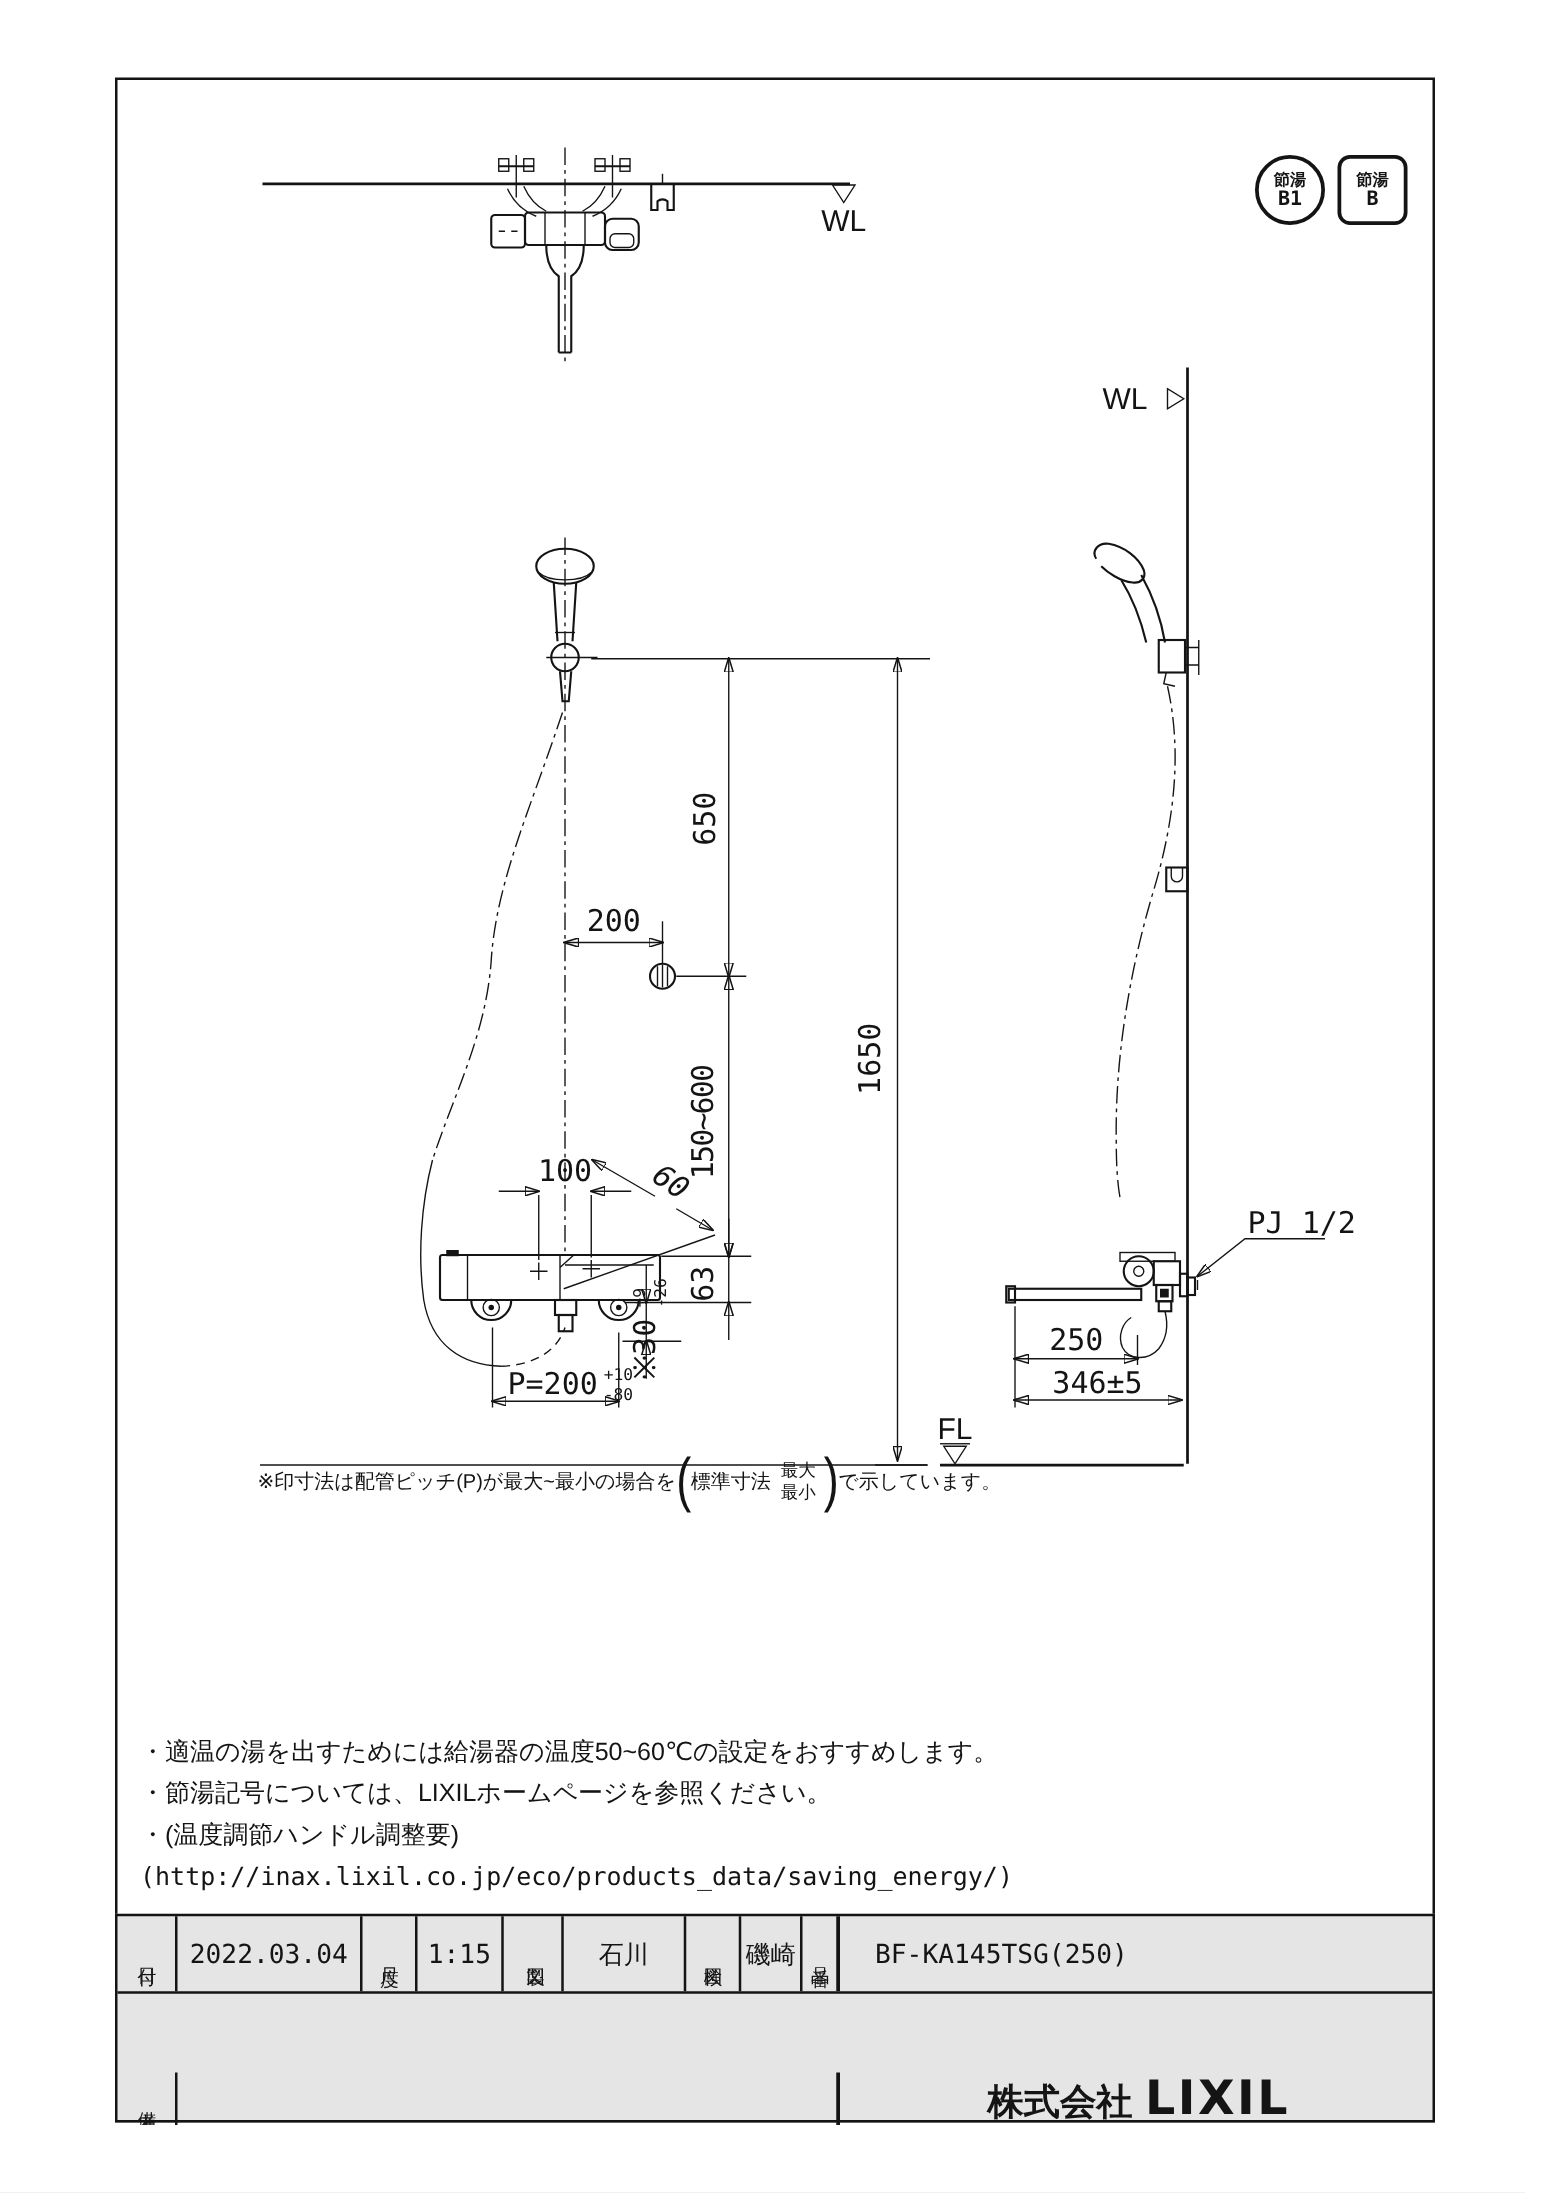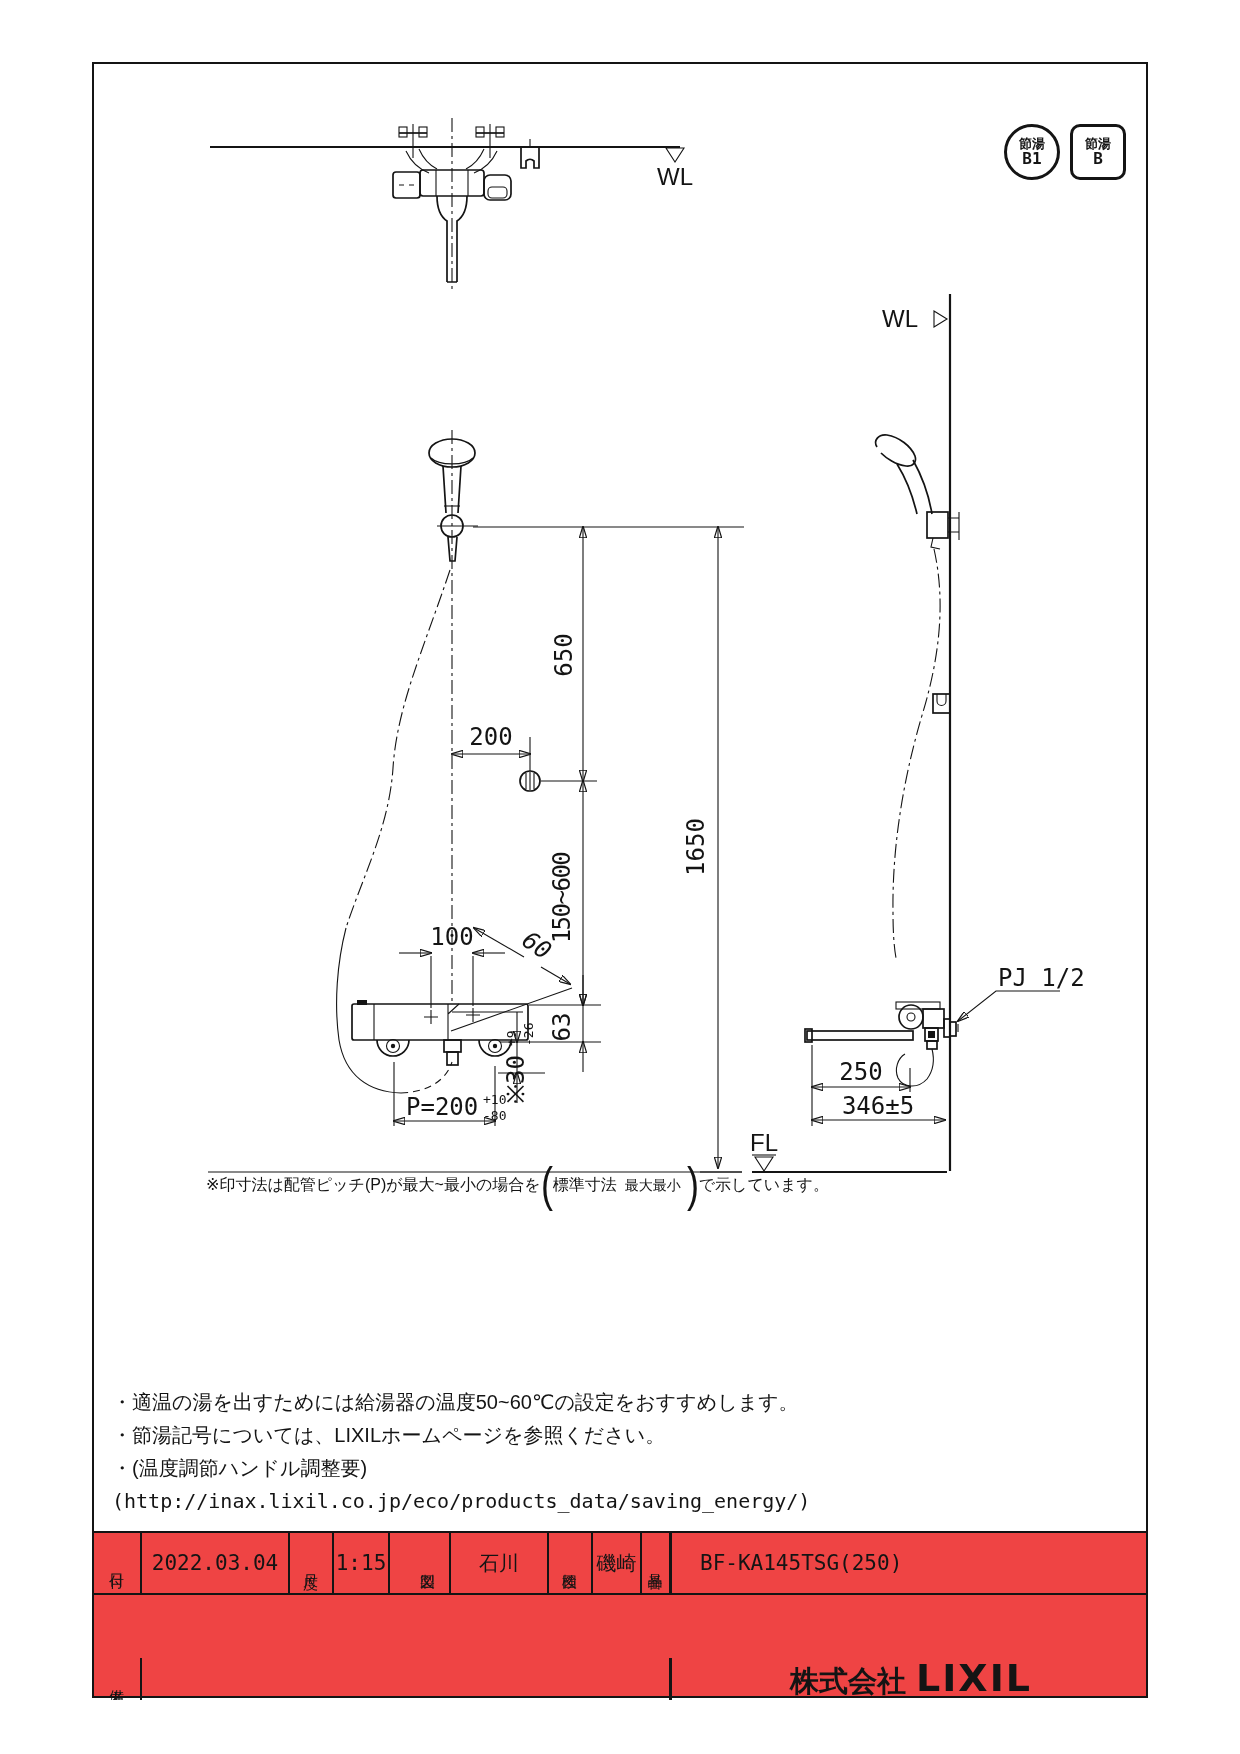--- a/index.html
+++ b/index.html
@@ -27,28 +27,28 @@
          justify-content:center;background:#fff;}
   .badge-circle{left:1004px;border-radius:50%;}
   .badge-square{left:1070px;border-radius:10px;}
   .badge .b-top{font-size:13px;font-weight:700;letter-spacing:0;line-height:1;}
   .badge .b-big{font-size:16px;font-weight:700;line-height:1;margin-top:1px;
                 font-family:"DejaVu Sans Mono",monospace;}
   
   .dimnote{position:absolute;left:206px;top:1116px;height:54px;display:flex;align-items:center;
            font-size:16px;white-space:nowrap;margin-top:42px;}
   .dimnote .paren{font-size:48px;font-weight:300;line-height:.9;transform:scaleX(.75);margin:0 -2px;}
-  .dimnote .stack{display:flex;flex-direction:row;font-size:14px;line-height:1.2;margin:0 6px 0 8px;text-align:center;}
+  .dimnote .stack{display:flex;flex-direction:column;font-size:14px;line-height:1.2;margin:0 6px 0 8px;text-align:center;}
   
   .notes{position:absolute;left:112px;top:1386px;width:760px;font-size:20px;line-height:33px;
          white-space:nowrap;}
   .notes .url{font-family:"DejaVu Sans Mono","Liberation Mono",monospace;font-size:20px;}
   
   .titleblock{position:absolute;left:92px;top:1531px;width:1056px;height:167px;
-              border:2.5px solid #141414;box-sizing:border-box;background:#ef4444;}
+              border:2.5px solid #141414;box-sizing:border-box;background:#e5e5e5;}
   .tb-row{position:absolute;left:0;width:100%;box-sizing:border-box;}
   .tb-cell{position:absolute;top:0;height:100%;box-sizing:border-box;display:flex;
            align-items:center;justify-content:center;border-right:2px solid #141414;
            overflow:hidden;}
   .tb-cell.last{border-right:none;}
   .tb-cell.thick{border-right-width:3px;}
   .tb-bb{border-bottom:2px solid #141414;}
   .vlabel{writing-mode:vertical-rl;text-orientation:upright;font-size:15px;letter-spacing:1px;
           line-height:1;}
   .mono{font-family:"DejaVu Sans Mono","Liberation Mono",monospace;font-size:21px;}
@@ -273,21 +273,21 @@
   <div class="titleblock">
 
     <div class="tb-row tb-bb" style="top:0;height:62px;">
       <div class="tb-cell" style="left:0;width:48px;">
           <span class="vlabel">日付</span>
         </div>
       <div class="tb-cell mono" style="left:48px;width:148px;">2022.03.04</div>
       <div class="tb-cell" style="left:196px;width:44px;">
           <span class="vlabel">尺度</span>
         </div>
-      <div class="tb-cell mono" style="left:240px;width:56px;">1:15</div>
+      <div class="tb-cell mono" style="left:240px;width:69px;">1:15</div>
       <div class="tb-cell" style="left:313px;width:44px;">
           <span class="vlabel">製図</span>
         </div>
       <div class="tb-cell jpval" style="left:357px;width:98px;">石川</div>
       <div class="tb-cell" style="left:455px;width:44px;">
           <span class="vlabel">検図</span>
         </div>
       <div class="tb-cell jpval" style="left:499px;width:49px;">磯崎</div>
       <div class="tb-cell thick" style="left:548px;width:30px;">
           <span class="vlabel">品番</span>

